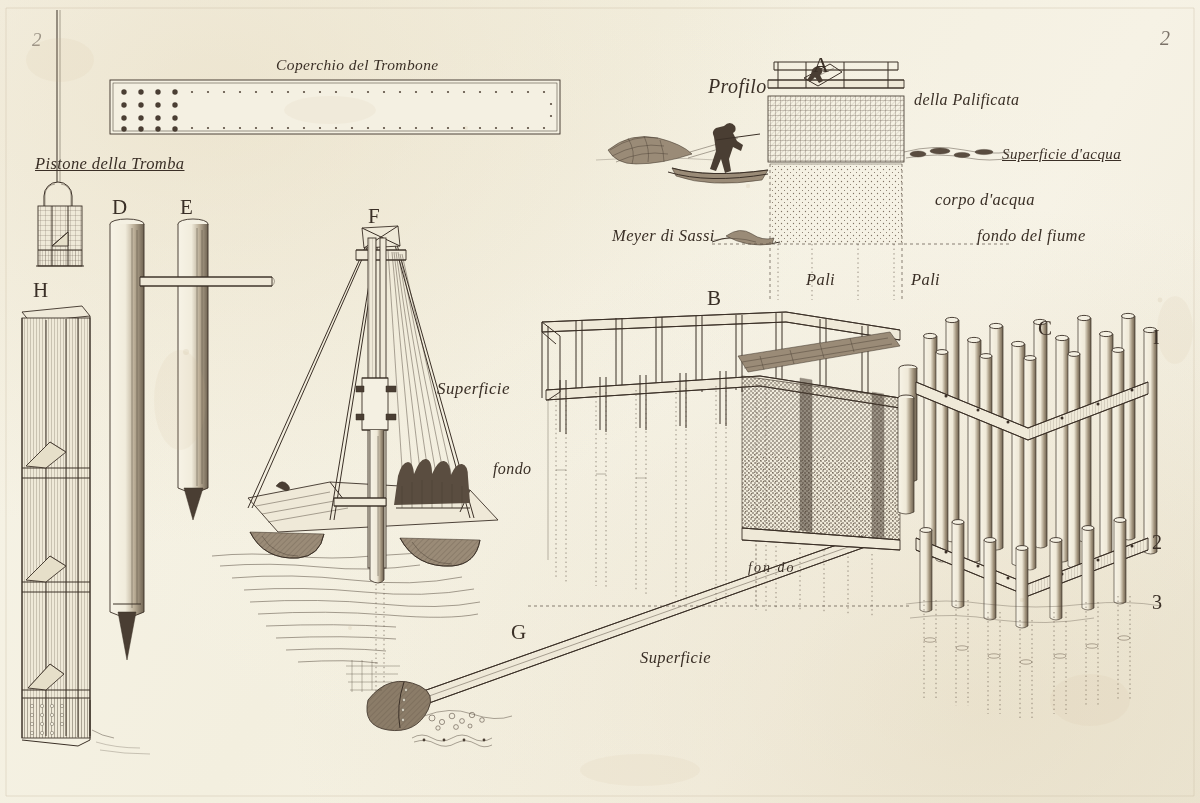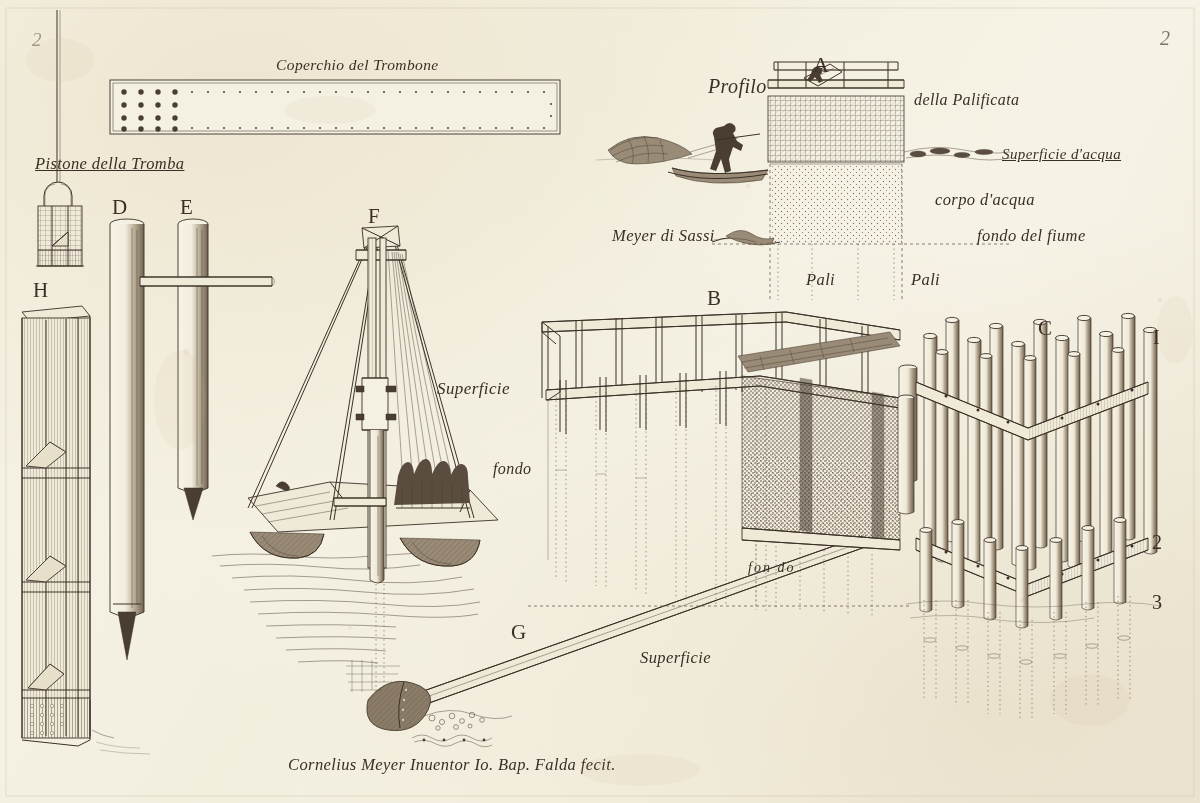--- a/index.html
+++ b/index.html
@@ -709,21 +709,20 @@
   <div class="lbl rom" style="left:1038px;top:318px;font-size:21px;">C</div>
 
   <div class="lbl rom" style="left:1153px;top:327px;font-size:20px;">I</div>
 
   <div class="lbl rom" style="left:1152px;top:532px;font-size:20px;">2</div>
 
   <div class="lbl rom" style="left:1152px;top:592px;font-size:20px;">3</div>
 
   <div class="lbl" style="left:748px;top:521px;font-size:14px;letter-spacing:2px;margin-top:40px;">fon do</div>
 
-  <div class="lbl" style="left:288px;top:757px;font-size:16.5px;">Cornelius Meyer Inuentor  Io. Bap. Falda fecit.</div>
 
   <svg id="foxing" viewBox="0 0 1200 803">
     <g fill="#cbb489" opacity=".18">
       <ellipse cx="180" cy="400" rx="26" ry="50"></ellipse>
       <ellipse cx="1175" cy="330" rx="18" ry="34"></ellipse>
       <ellipse cx="60" cy="60" rx="34" ry="22"></ellipse>
       <ellipse cx="640" cy="770" rx="60" ry="16"></ellipse>
       <ellipse cx="1090" cy="700" rx="40" ry="26"></ellipse>
       <ellipse cx="330" cy="110" rx="46" ry="14"></ellipse>
     </g>

